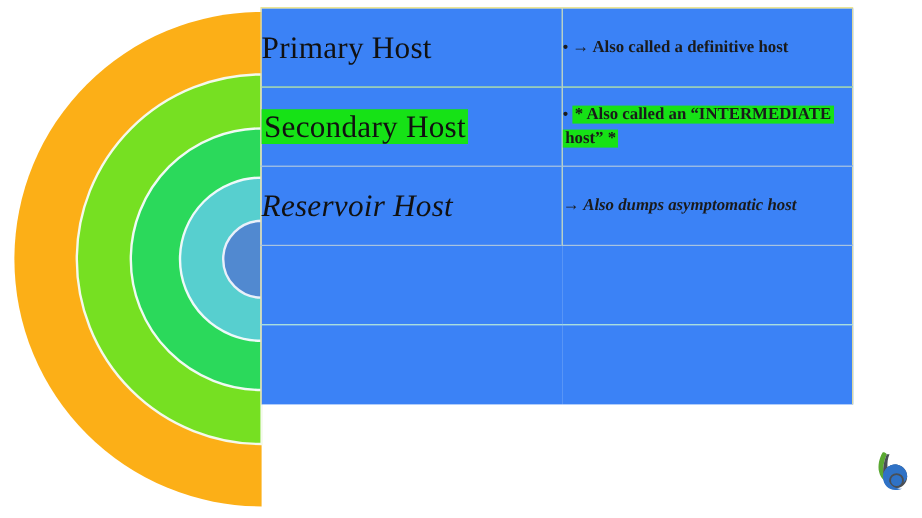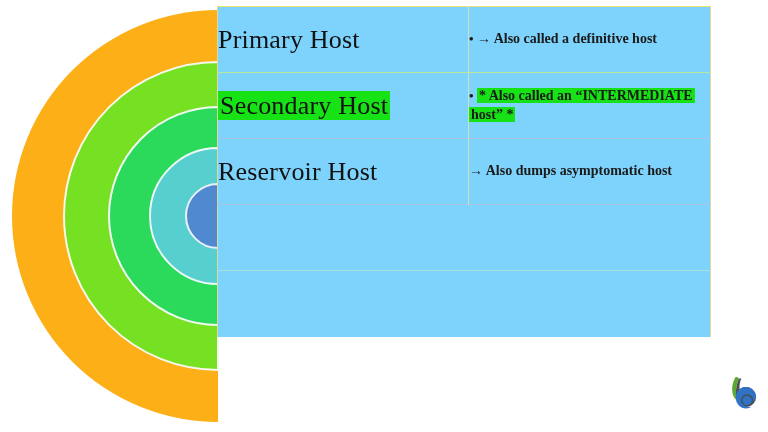--- a/index.html
+++ b/index.html
@@ -31,21 +31,21 @@
     left: 217px;
     top: 6px;
     width: 491px;
     border-collapse: collapse;
     table-layout: fixed;
   }
   #host-table tr { height: 66px; }
   #host-table td {
     vertical-align: middle;
     padding: 0;
-    background: #7dd3fc;
+    background: #3b82f6;
   }
   td.term {
     width: 250px;
     font-size: 26px;
     color: #111111;
     letter-spacing: .2px;
     padding-left: 14px;
   }
   td.term .termtext { display: inline; }
   td.desc {
@@ -66,21 +66,21 @@
   .arrowg { font-size: 14px; }
 
   .empty-row { height: 21px; }
   .empty-row td { height: 21px; }
 
   
   .bd-yellow  { border-top: 1.6px solid #e8e07a; }
   .bd-ltgreen { border-top: 1.6px solid #b6e89a; }
   .bd-green   { border-top: 1.6px solid #8fdba0; }
   .bd-teal    { border-top: 1.6px solid #a8dedc; }
-  .bd-blue    { border-top: 1.6px solid #a8c4e0; }
+  .bd-blue    { border-top: 1.6px solid #a8c4e0; font-style: italic; }
 
   #host-table td.term { border-right: 1.3px solid #cfe0bb; }
   #host-table { border-left: 1.6px solid #ddd9a0; border-right: 1.6px solid #ddd9a0; }
 
   
   #logo {
     position: absolute;
     left: 722px;
     top: 376px;
     width: 36px;

